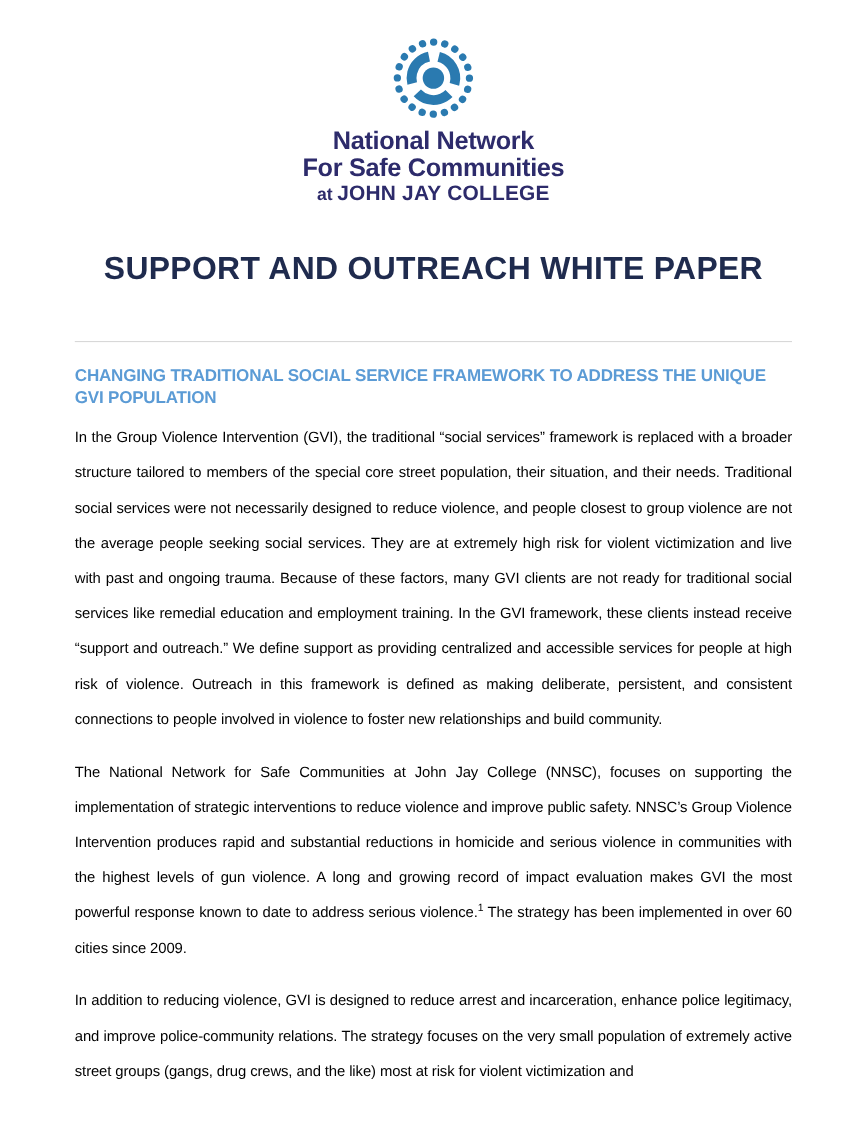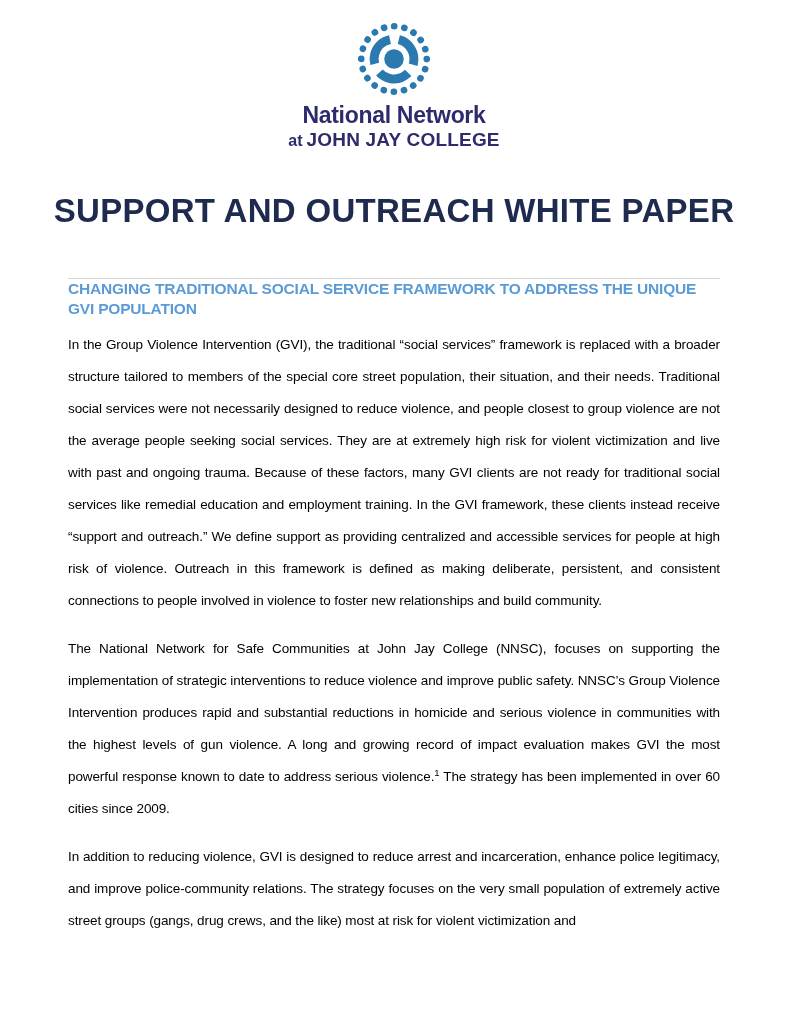--- a/index.html
+++ b/index.html
@@ -4,21 +4,21 @@
 <style>
   * { margin: 0; padding: 0; box-sizing: border-box; }
   html, body { background: #ffffff; }
   .page {
     width: 788px;
     height: 1024px;
     background: #ffffff;
     margin: 0 auto;
     overflow: hidden;
     font-family: "Liberation Sans", "DejaVu Sans", sans-serif;
-    padding-top: 20px;
+    padding-top: 32px;
   }
   .logo-block { text-align: center; }
   .logo-icon-wrap { line-height: 0; }
   .logo-text { margin-top: 5px; }
   .logo-line {
     color: #2d2b6b;
     font-weight: bold;
     font-size: 23px;
     line-height: 25px;
     letter-spacing: -0.3px;
@@ -33,35 +33,36 @@
   .logo-line3 .at-prefix {
     font-size: 16px;
     letter-spacing: 0;
     margin-right: 4px;
   }
   .doc-title {
     margin-top: 40px;
     text-align: center;
     color: #1f2b4e;
     font-weight: 800;
-    font-size: 33px;
+    font-size: 29px;
     letter-spacing: 0.3px;
   }
   .divider {
     width: 652px;
     margin: 48px auto 0 auto;
     border: none;
     border-top: 1px solid #d8d8d8;
     height: 0;
   }
   .content {
     width: 652px;
     margin: 0 auto;
   }
   .section-heading {
+    margin-top: 21px;
     color: #5b9bd5;
     font-weight: bold;
     font-size: 15.5px;
     line-height: 20px;
     letter-spacing: -0.2px;
     margin-bottom: 10px;
   }
   .section-heading.second { margin-top: 18px; }
   .body-para {
     color: #000000;
@@ -88,20 +89,21 @@
 
         <circle cx="50" cy="50" r="42" fill="none" stroke="#2a7ab0" stroke-width="8.5" stroke-linecap="round" stroke-dasharray="0.1 13.09"></circle>
 
         <circle cx="50" cy="50" r="25.5" fill="none" stroke="#2a7ab0" stroke-width="11.5" stroke-dasharray="41 12.4" transform="rotate(-76 50 50)"></circle>
 
         <circle cx="50" cy="50" r="12.5" fill="#2a7ab0"></circle>
       </svg>
     </div>
     <div class="logo-text">
       <div class="logo-line">National Network</div>
+      <div class="logo-line">For Safe Communities</div>
       <div class="logo-line3"><span class="at-prefix">at</span><span>JOHN JAY COLLEGE</span></div>
     </div>
   </div>
 
   <h1 class="doc-title">SUPPORT AND OUTREACH WHITE PAPER</h1>
 
   <hr class="divider">
 
   <div class="content">
 

